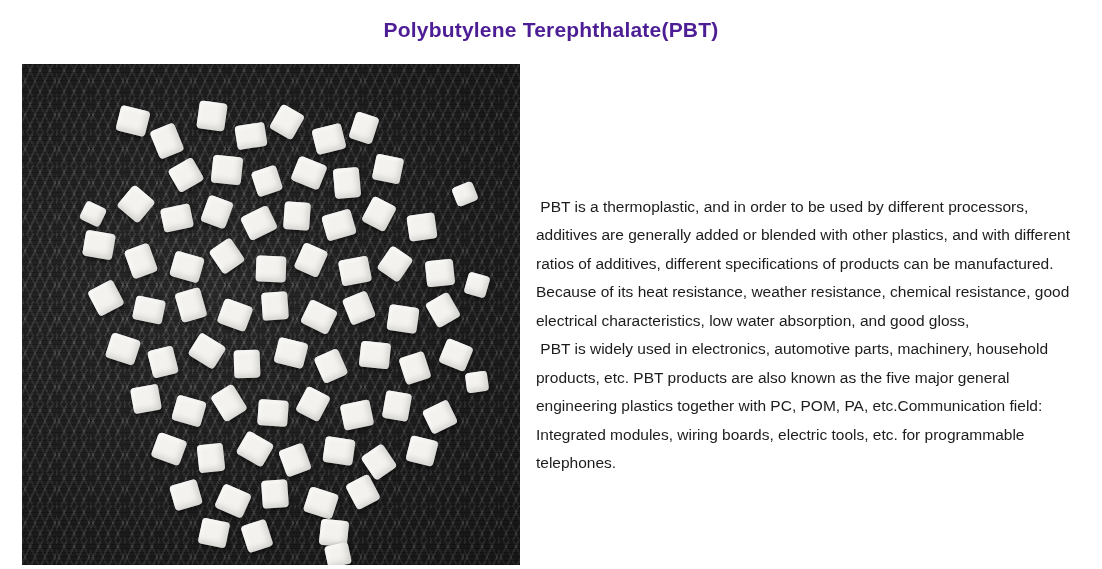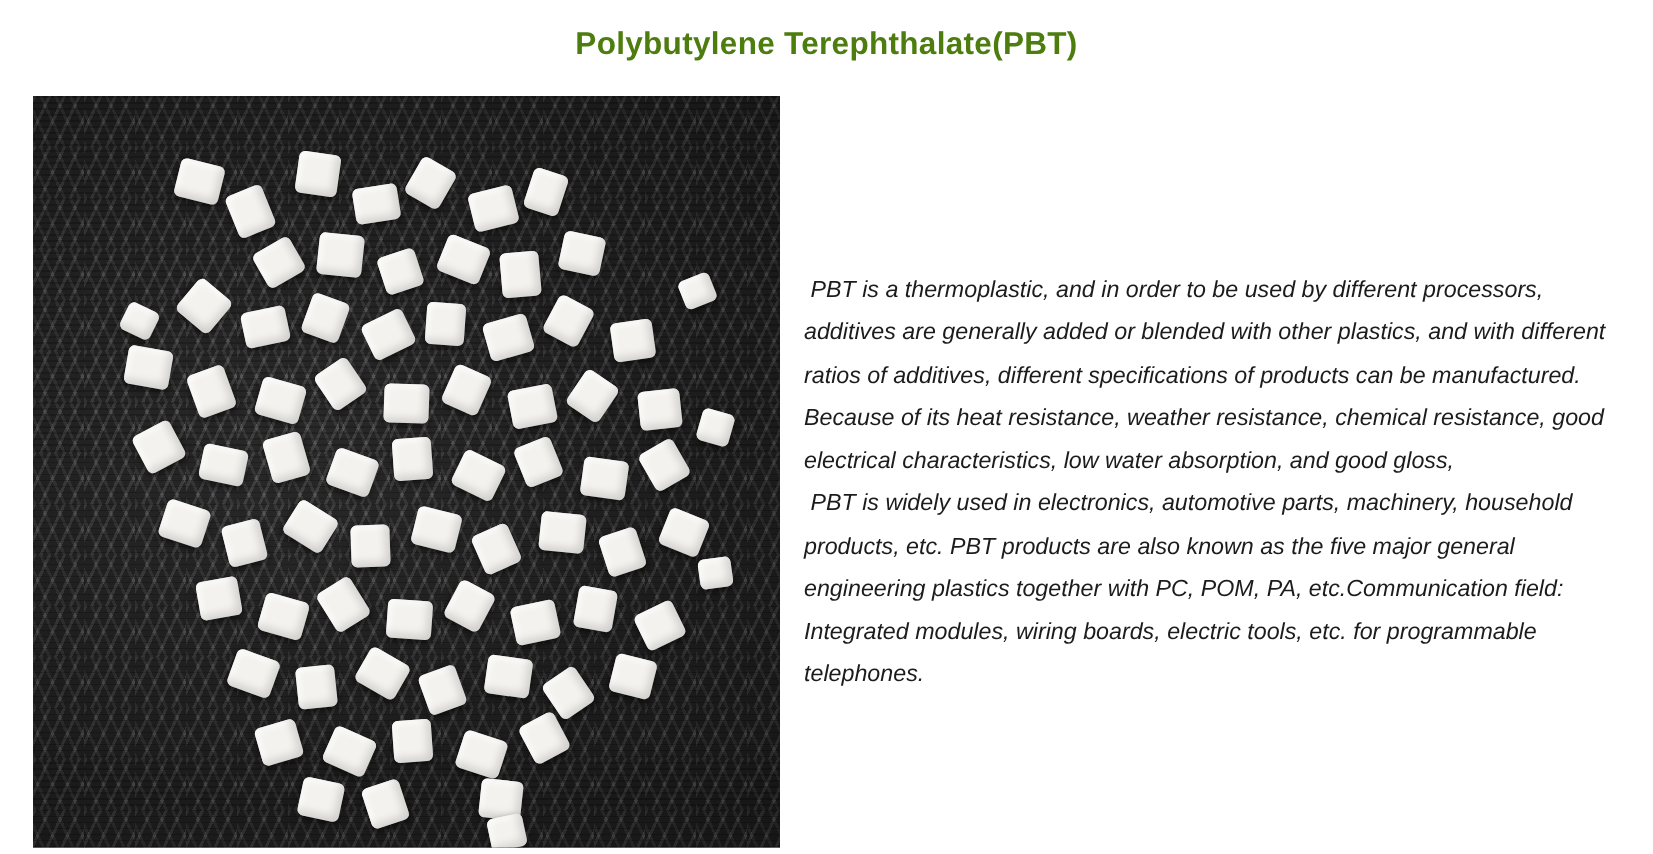--- a/index.html
+++ b/index.html
@@ -20,21 +20,21 @@
     height: 569px;
   }
   .title {
     position: absolute;
     top: 18px;
     left: 0;
     width: 1102px;
     text-align: center;
     font-size: 21px;
     font-weight: bold;
-    color: #4d7c0f;
+    color: #4c1d95;
     letter-spacing: 0.2px;
   }
   .content {
     position: absolute;
     top: 64px;
     left: 0;
     width: 1102px;
     height: 505px;
   }
   .figure {
@@ -74,23 +74,22 @@
     background: #f3f2ee;
     border-radius: 4px;
     box-shadow:
       0 2px 4px rgba(0,0,0,0.55),
       inset -3px -3px 6px rgba(0,0,0,0.14),
       inset 2px 2px 4px rgba(255,255,255,0.85);
   }
   .text-col {
     position: absolute;
     left: 536px;
-    top: 100px;
+    top: 113px;
     width: 545px;
-    font-style: italic;
   }
   .body-text {
     font-size: 15.5px;
     line-height: 28.5px;
     color: #1c1c1c;
     text-align: left;
     white-space: pre-wrap;
   }
 </style>
 </head>

